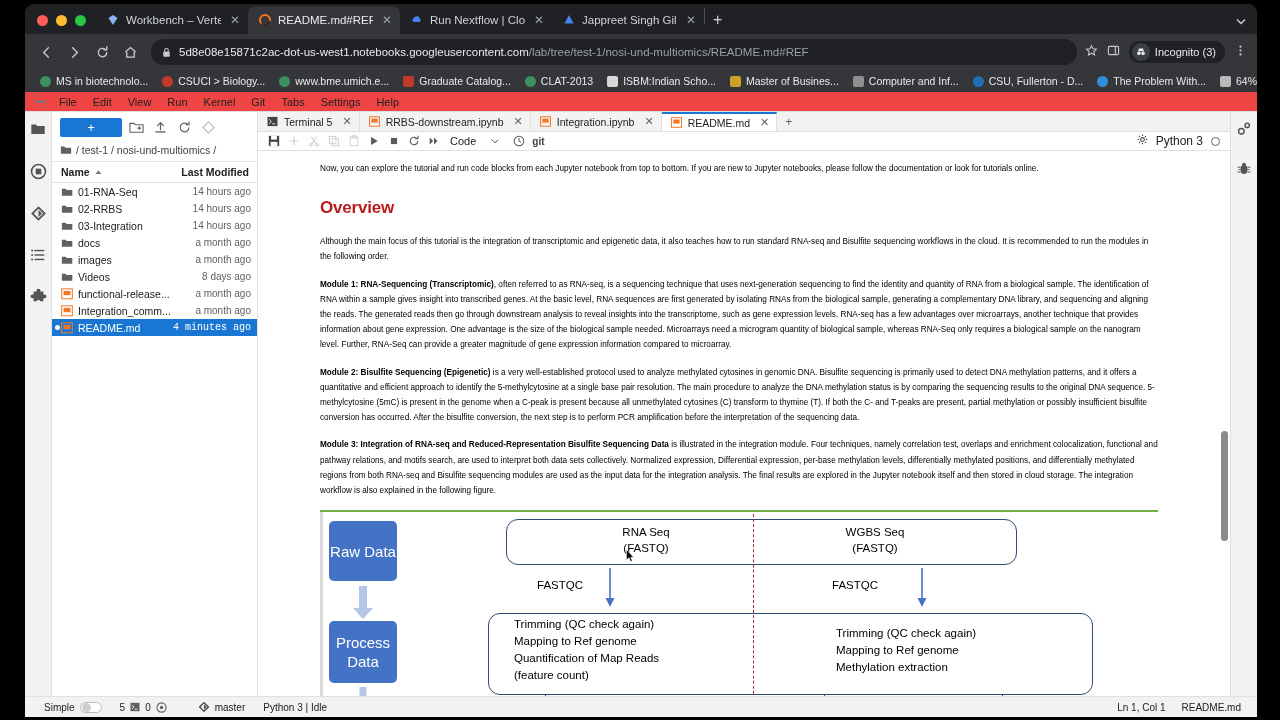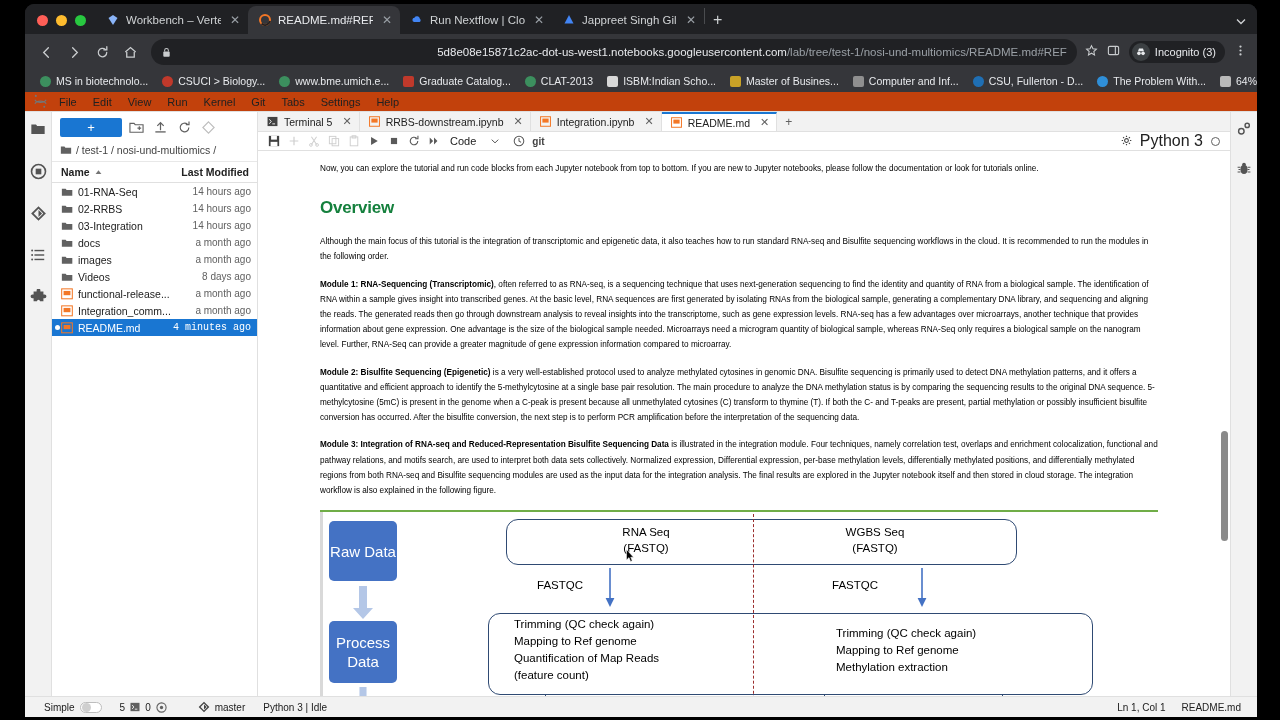--- a/index.html
+++ b/index.html
@@ -33,38 +33,38 @@
   .tabsep { width:1px; height:16px; background:#4a4c4f; align-self:center; margin-bottom:6px;}
   .favicon { width:12px; height:12px; flex:0 0 12px; border-radius:2px; display:block; }
   .newtab { color:#cfd2d4; font-size:16px; padding:0 10px 6px 8px; line-height:1; align-self:flex-end;}
   .tabstrip-right { margin-left:auto; display:flex; align-items:center; padding:0 10px 7px 0; color:#cfd2d4; font-size:11px;}
 
   
   .omnirow { height:36px; background:#35363a; display:flex; align-items:center; padding:0 8px; gap:2px;}
   .navbtn { width:26px; height:26px; display:flex; align-items:center; justify-content:center;
             color:#c9ccce; font-size:14px; border-radius:50%; flex:0 0 26px;}
   .omnibox { flex:1; height:26px; background:#202124; border-radius:13px; display:flex; align-items:center;
-             padding:0 10px; gap:7px; margin:0 6px;justify-content:space-between; }
+             padding:0 10px; gap:7px; margin:0 6px; }
   .omnitext { font-size:11.5px; color:#e8eaed; white-space:nowrap; overflow:hidden; }
   .omnitext .dim { color:#9aa0a6; }
   .omni-icons { display:flex; align-items:center; gap:9px; padding-right:2px; color:#c9ccce; font-size:12px;}
   .incog { display:flex; align-items:center; gap:5px; background:#202124; border-radius:12px; padding:2px 9px 2px 3px;
            font-size:11px; color:#e8eaed; }
   .incog-av { width:18px; height:18px; border-radius:50%; background:#3c4043; display:flex;align-items:center;justify-content:center;}
 
   
   .bookmarks { height:22px; background:#35363a; display:flex; align-items:center; padding:0 8px; gap:0px; font-size:10.5px; color:#e8eaed;}
   .bm { display:flex; align-items:center; gap:5px; padding:2px 7px; white-space:nowrap; }
   .bmico { width:11px; height:11px; flex:0 0 11px; border-radius:2px; display:block;}
   .bm-sep { width:1px; height:14px; background:#5a5c60; margin:0 4px;}
 
   
   #jlab { position:absolute; left:0; top:88px; width:1232px; height:625px; background:#fff; }
 
-  .menubar { height:20px; display:flex; align-items:center; background:#c2410c; border-bottom:1px solid #e0e0e0;
+  .menubar { height:20px; display:flex; align-items:center; background:#ef4444; border-bottom:1px solid #e0e0e0;
              padding-left:4px; font-size:11px; color:#212121; gap:0; }
   .jlogo { width:22px; height:18px; display:flex; align-items:center; justify-content:center; flex:0 0 22px;}
   .mi { padding:2px 8px; }
 
   .jmain { position:relative; height:584px; display:flex; }
 
   
   .rail { width:27px; background:#f2f2f2; border-right:1px solid #e0e0e0; display:flex; flex-direction:column;
           align-items:center; padding-top:7px; gap:22px; }
   .rail .ri { width:20px; height:20px; display:flex; align-items:center; justify-content:center; color:#545454;}
@@ -99,28 +99,28 @@
   .dtab.active { background:#fff; border-top:2px solid #1976d2; padding-top:0px; }
   .dtab .dx { color:#616161; font-size:11px; margin-left:4px;}
   .dtab .dlabel { white-space:nowrap; overflow:hidden; text-overflow:ellipsis;}
   .dtab-add { display:flex; align-items:center; padding:0 8px; color:#616161; font-size:12px;}
 
   .dtoolbar { height:19px; background:#fff; border-bottom:1px solid #e0e0e0; display:flex; align-items:center;
               padding:0 6px; gap:1px; font-size:10px; color:#616161;}
   .ti { width:19px; height:17px; display:flex; align-items:center; justify-content:center; color:#5a5a5a;}
   .ti.dis { color:#cfcfcf; }
   .celltype { display:flex; align-items:center; gap:14px; margin-left:6px; font-size:11px; color:#212121;}
-  .dtoolbar-right { margin-left:auto; display:flex; align-items:center; gap:8px; font-size:16px; color:#212121; padding-right:4px;}
+  .dtoolbar-right { margin-left:auto; display:flex; align-items:center; gap:8px; font-size:12px; color:#212121; padding-right:4px;}
   .kcircle { width:9px; height:9px; border:1px solid #616161; border-radius:50%; }
 
   
   .docwrap { flex:1; position:relative; overflow:hidden; background:#fff; }
   .doc { position:absolute; left:0; top:0; right:0; padding:10px 72px 0 62px; }
   .doc p { font-size:8.2px; line-height:15.2px; color:#000; margin-bottom:12px; text-align:left; }
-  .doc h2 { font-size:17px; font-weight:bold; color:#15803d; margin:22px 0 16px 0; letter-spacing:-0.2px;}
+  .doc h2 { font-size:17px; font-weight:bold; color:#b91c1c; margin:22px 0 16px 0; letter-spacing:-0.2px;}
   .doc b { font-weight:bold; }
 
   
   .vscroll { position:absolute; right:2px; top:280px; width:7px; height:110px; background:#8a8a8a; border-radius:4px;}
 
   
   .rrail { width:27px; background:#f2f2f2; border-left:1px solid #e0e0e0; display:flex; flex-direction:column;
            align-items:center; padding-top:7px; gap:20px;}
   .rrail .ri { width:20px; height:20px; display:flex; align-items:center; justify-content:center; color:#545454;}
 

